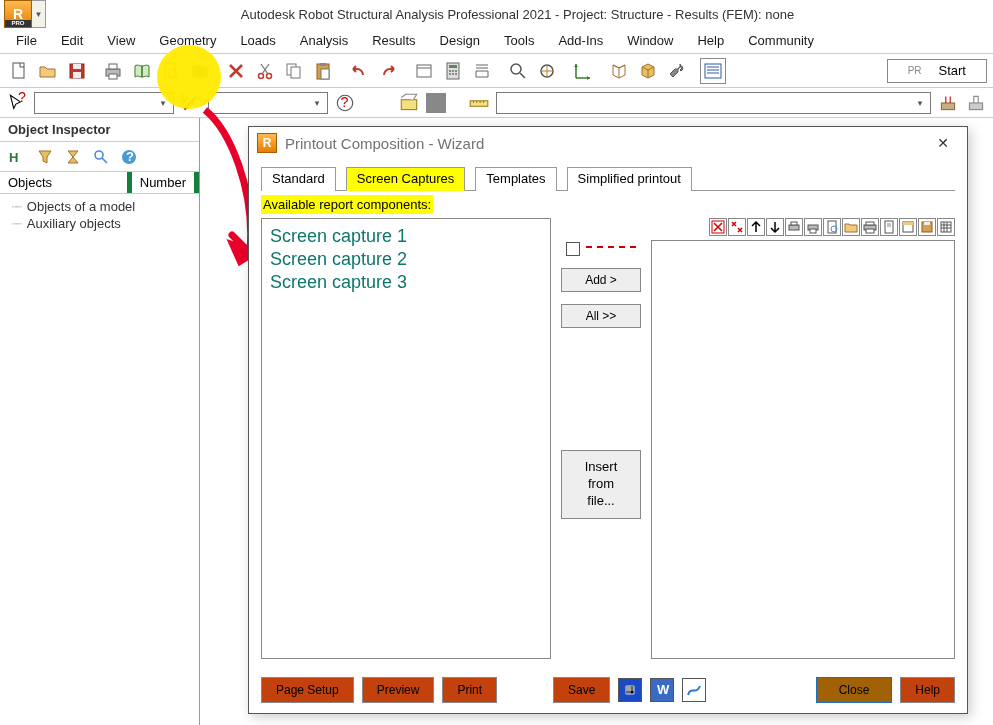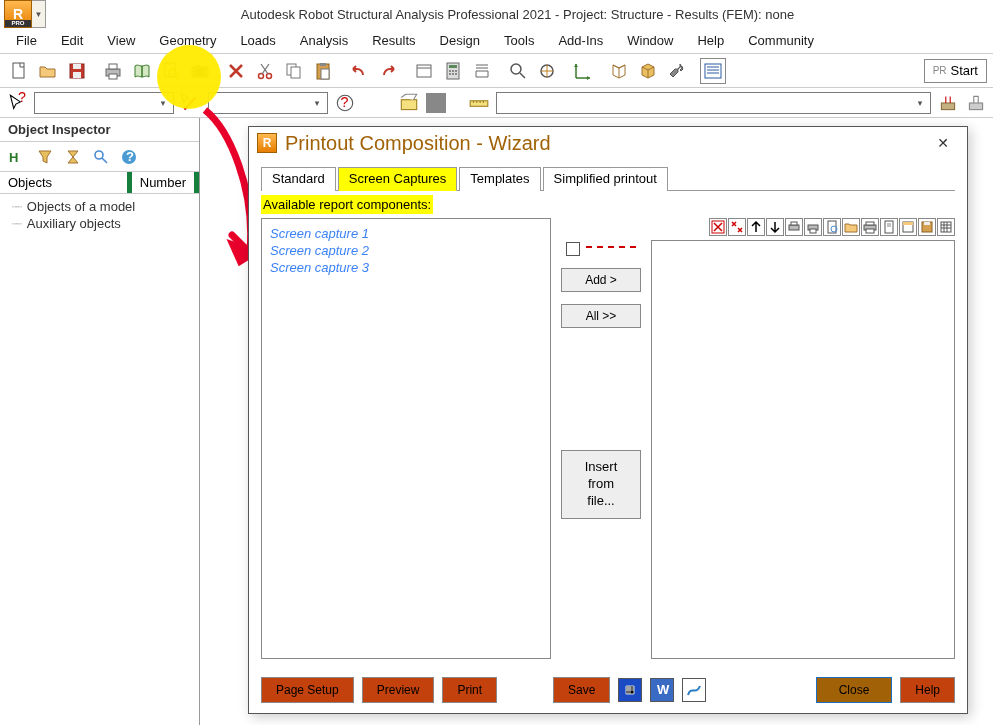--- a/index.html
+++ b/index.html
@@ -14,21 +14,21 @@
 
 
 .menubar { height:26px; background:#fff; display:flex; align-items:center; padding:0 4px; border-bottom:1px solid #ccc; }
 .menubar span { padding:3px 12px; color:#1a1a1a; cursor:default; }
 
 
 .toolbar { height:34px; background:#fff; display:flex; align-items:center; padding:2px 6px; gap:3px; border-bottom:1px solid #ccc; }
 .tbtn { width:26px; height:26px; display:flex; align-items:center; justify-content:center; border:1px solid transparent; cursor:pointer; }
 .tsep { width:4px; height:26px; }
 .tbtn svg { width:20px; height:20px; }
-.start-btn { height:24px; border:1px solid #888; background:#fff; padding:0 8px; display:flex; align-items:center; gap:4px; margin-left:auto; font-size:12px; }
+.start-btn { height:24px; border:1px solid #888; background:#fff; padding:0 20px; display:flex; align-items:center; gap:17px; margin-left:auto; font-size:12px; }
 
 
 .toolbar2 { height:30px; background:#fff; display:flex; align-items:center; padding:2px 6px; gap:6px; border-bottom:1px solid #ccc; }
 .sel-icon { width:22px; height:22px; display:flex; align-items:center; justify-content:center; }
 .combo { height:22px; border:1px solid #7a7a7a; background:#fff; min-width:140px; display:flex; align-items:center; justify-content:flex-end; padding-right:2px; }
 .combo .dd { width:16px; height:16px; display:flex; align-items:center; justify-content:center; font-size:9px; color:#555; }
 
 
 .left-panel { position:absolute; left:0; top:118px; width:200px; bottom:0; border-right:1px solid #999; background:#fff; }
 .oi-title { padding:4px 8px; font-weight:600; background:#fff; color:#333; border-bottom:1px solid #ccc; }
@@ -42,32 +42,32 @@
 .tree-dots { color:#888; font-size:9px; letter-spacing:-1px; margin-right:2px; }
 
 
 .highlight-circle { position:absolute; left:157px; top:45px; width:64px; height:64px; background:#ffeb00; border-radius:50%; z-index:2; pointer-events:none; opacity:.95; }
 .arrow-annot { position:absolute; left:180px; top:100px; width:120px; height:180px; z-index:3; pointer-events:none; }
 
 
 .dialog { position:absolute; left:248px; top:126px; right:25px; bottom:11px; background:#fff; border:1px solid #555; box-shadow:3px 3px 12px rgba(0,0,0,.2); z-index:10; display:flex; flex-direction:column; }
 .dlg-title { height:32px; display:flex; align-items:center; padding:0 8px; }
 .dlg-title .r-icon { width:20px; height:20px; background:linear-gradient(#ffb950,#e67e00); border:1px solid #a06000; display:flex; align-items:center; justify-content:center; color:#fff; font-weight:bold; font-size:12px; margin-right:8px; }
-.dlg-title .t { font-size:20px; color:#a16207; }
+.dlg-title .t { font-size:15px; color:#737373; }
 .dlg-title .x { margin-left:auto; width:32px; height:24px; display:flex; align-items:center; justify-content:center; font-size:14px; color:#333; cursor:pointer; }
 
 .dlg-body { flex:1; padding:8px 12px; display:flex; flex-direction:column; }
 .tabs { display:flex; border-bottom:1px solid #999; }
-.tab { padding:3px 10px 4px; border:1px solid #999; border-bottom:none; background:#fff; margin-right:2px; margin-bottom:-1px; position:relative; cursor:pointer; }
+.tab { padding:3px 10px 4px; border:1px solid #999; border-bottom:none; background:#fff; margin-right:10px; margin-bottom:-1px; position:relative; cursor:pointer; }
 .tab.active { background:#ffff00; border-bottom:1px solid #ffff00; }
 .avail { color:#000; background:#ffff00; padding:2px 2px; display:inline-block; margin-top:4px; }
 
 .mid-row { flex:1; display:flex; gap:8px; margin-top:4px; min-height:0; }
 .list-box { border:1px solid #888; flex:0 0 290px; background:#fff; padding:6px 8px; overflow:auto; }
-.list-box div { padding:1px 0; font-size:13px; color:#3b82f6;font-style:italic; }
+.list-box div { padding:1px 0; font-size:18px; color:#0f766e; }
 .mid-buttons { width:84px; display:flex; flex-direction:column; align-items:center; gap:12px; padding-top:24px; }
 .chk-row { display:flex; align-items:center; gap:6px; }
 .chk-row .cb { width:14px; height:14px; border:1px solid #555; background:#fff; }
 .dashline { width:50px; height:6px; border-top:2px dashed #c00; }
 .dlg-btn { border:1px solid #888; background:#eee; padding:4px 0; width:80px; text-align:center; cursor:pointer; font-size:12px; }
 .dlg-btn.big { padding:8px 16px; line-height:1.3; }
 .right-box-col { flex:1; display:flex; flex-direction:column; }
 .mini-toolbar { display:flex; justify-content:flex-end; gap:1px; margin-bottom:4px; }
 .mini-toolbar .mt { width:18px; height:18px; border:1px solid #888; background:#fff; display:flex; align-items:center; justify-content:center; cursor:pointer; }
 .mini-toolbar .mt svg { width:14px; height:14px; }

